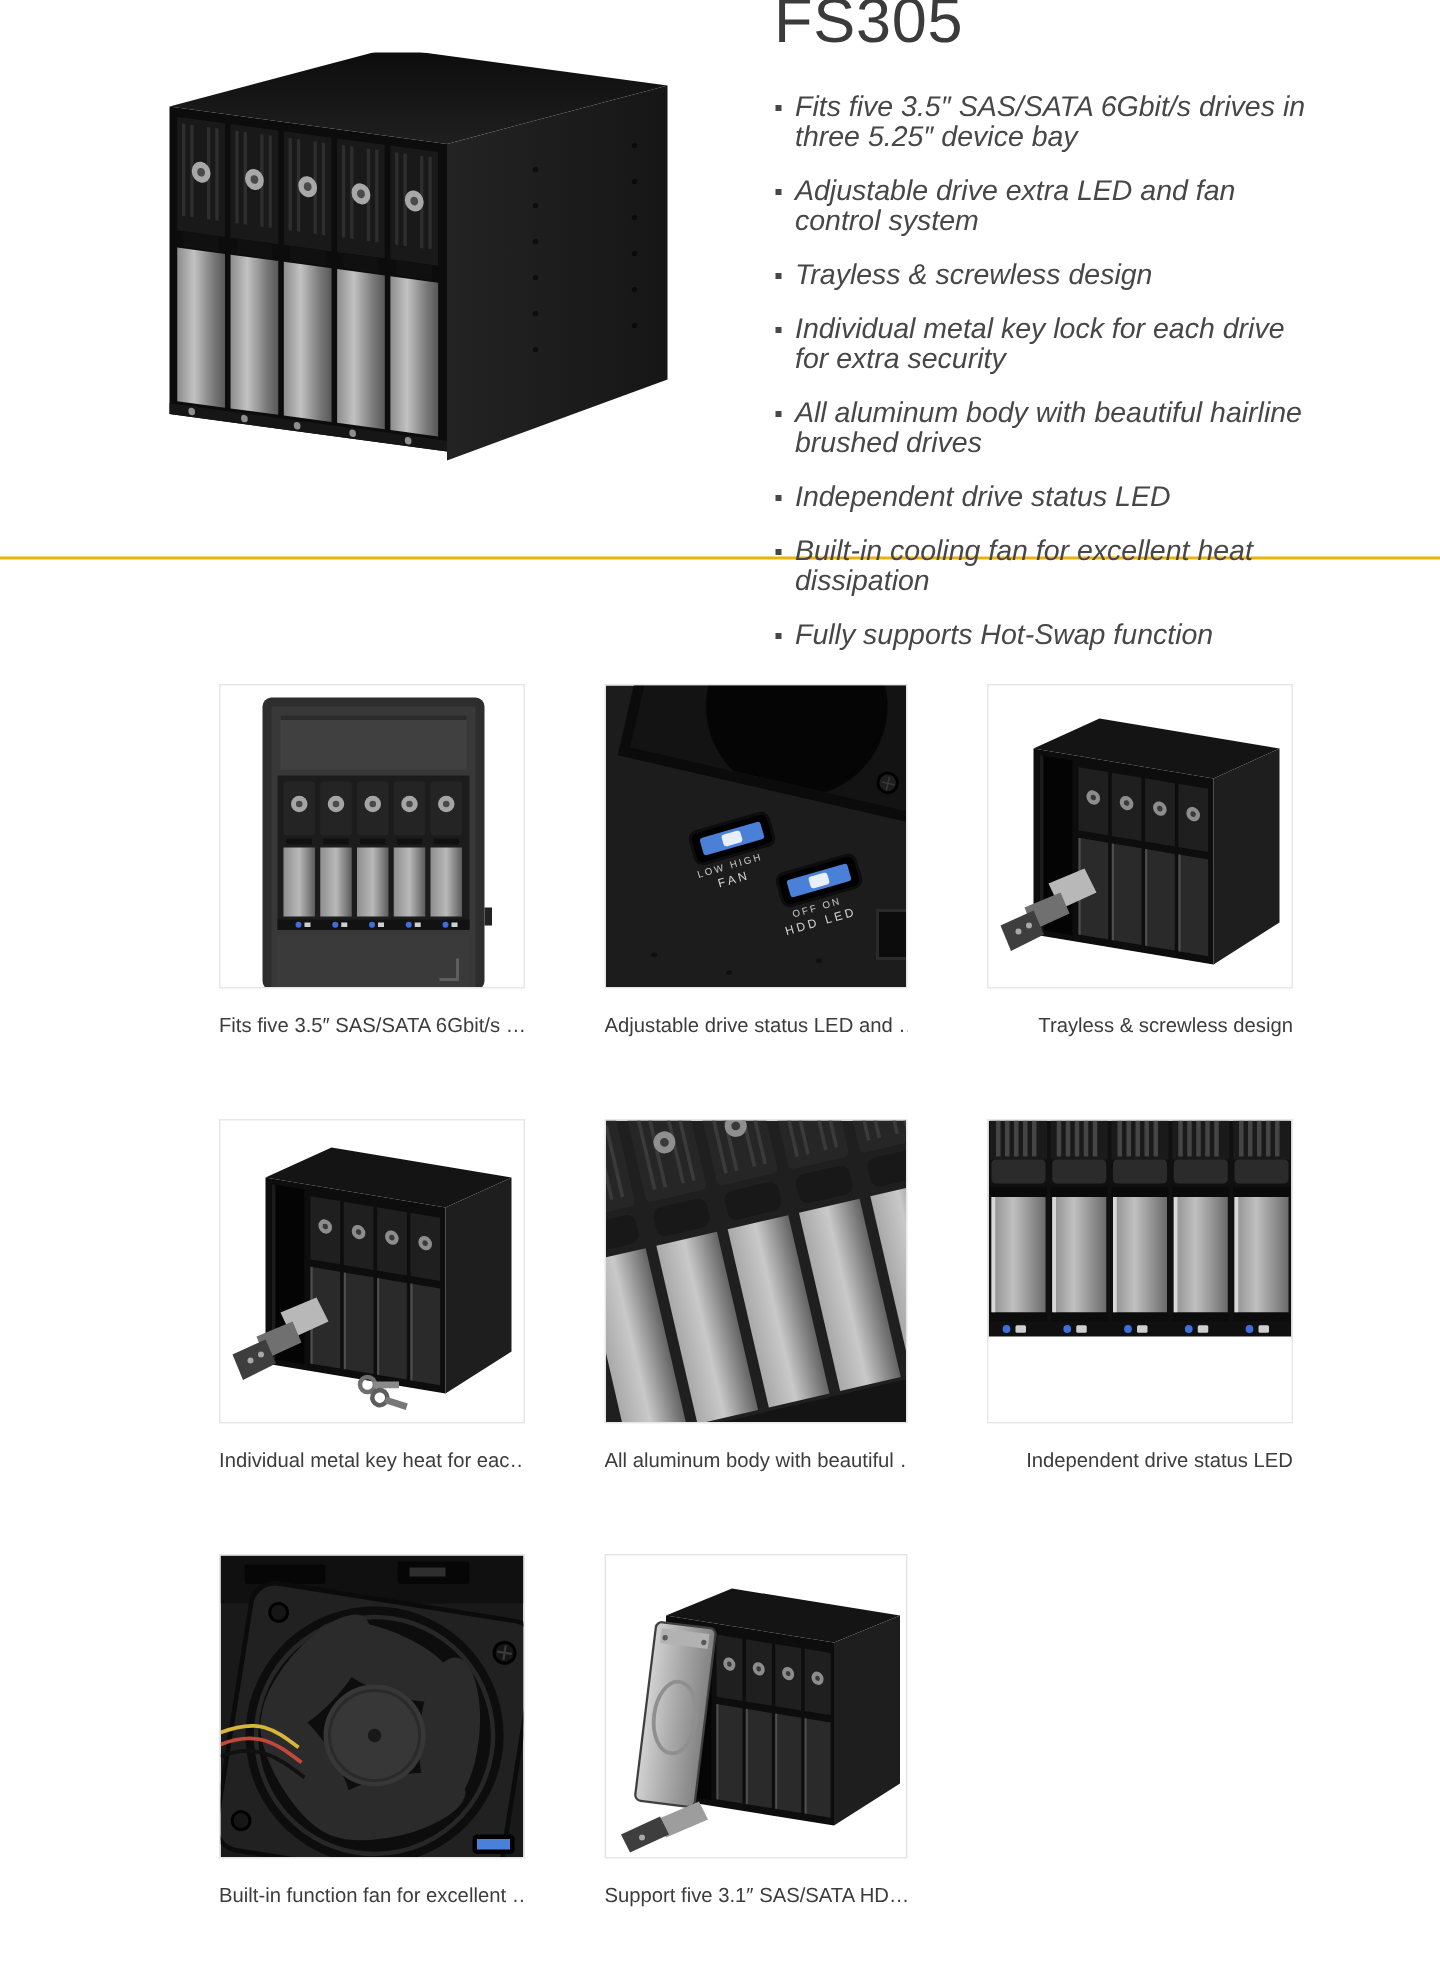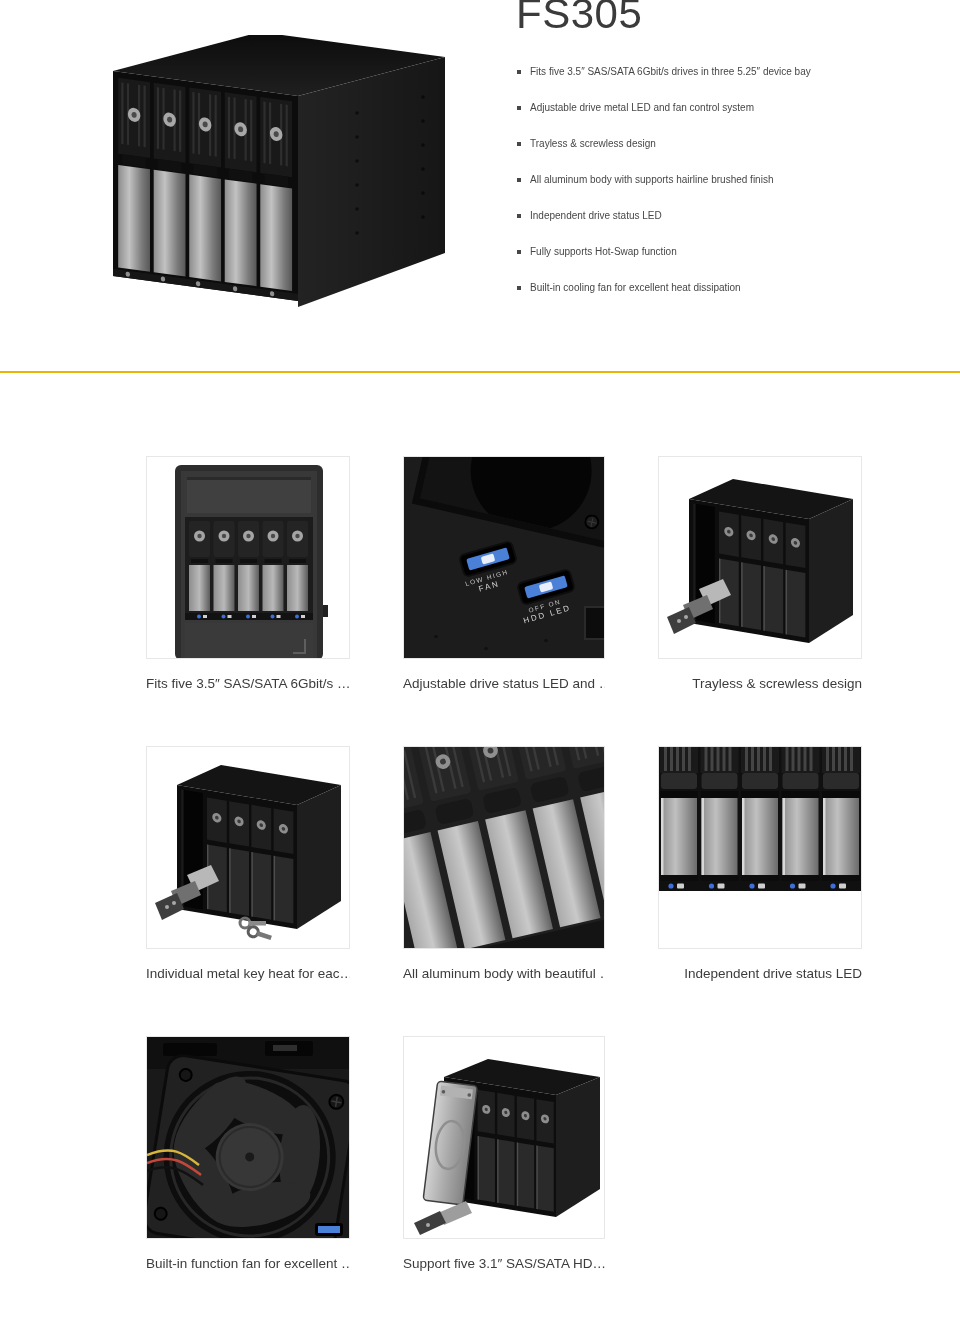--- a/index.html
+++ b/index.html
@@ -10,22 +10,22 @@
   }
   
   .hero { position:relative; height:373px; border-bottom:2px solid #eab308; }
   .hero-title {
     position:absolute; left:516px; top:-7px;
     font-size:42px; line-height:1; font-weight:400; color:#3b3b3b; letter-spacing:.5px;
   }
   .hero-image { position:absolute; left:105px; top:35px; width:355px; height:285px; }
   .features { position:absolute; left:517px; top:62px; width:358px; list-style:none; }
   .features li {
-    position:relative; padding-left:13px; font-size:10px; line-height:20px;
-    color:#474747; margin-bottom:16px;
+    position:relative; padding-left:13px; font-size:19px; line-height:20px;
+    color:#474747; margin-bottom:16px;font-style:italic;
   }
   .features li::before {
     content:""; position:absolute; left:0; top:8px; width:4px; height:4px; background:#474747;
   }
   
   .gallery {
     margin-left:146px; padding-top:83px; width:716px;
     display:grid; grid-template-columns:204px 202px 204px; column-gap:53px; row-gap:53px;
   }
   .card { width:100%; }
@@ -187,26 +187,27 @@
           <circle cx="0.46" cy="0.982" r="0.012"></circle>
             <circle cx="0.66" cy="0.982" r="0.012"></circle>
           <circle cx="0.86" cy="0.982" r="0.012"></circle>
         </g>
       </g>
     </svg>
   </div>
 
   <ul class="features">
     <li>Fits five 3.5″ SAS/SATA 6Gbit/s drives in three 5.25″ device bay</li>
-    <li>Adjustable drive metal LED and fan control system</li>
+    <li>Adjustable drive extra LED and fan control system</li>
     <li>Trayless &amp; screwless design</li>
-    <li>All aluminum body with supports hairline brushed finish</li>
+    <li>Individual metal key lock for each drive for extra security</li>
+    <li>All aluminum body with beautiful hairline brushed drives</li>
     <li>Independent drive status LED</li>
+    <li>Built-in cooling fan for excellent heat dissipation</li>
     <li>Fully supports Hot-Swap function</li>
-    <li>Built-in cooling fan for excellent heat dissipation</li>
   </ul>
 </section>
 
 <section class="gallery">
 
   <div class="card">
     <div class="card-img">
       <svg width="202" height="203" viewBox="0 0 202 203">
         <defs>
           <linearGradient id="c1-tray" x1="0" y1="0" x2="1" y2="0">

